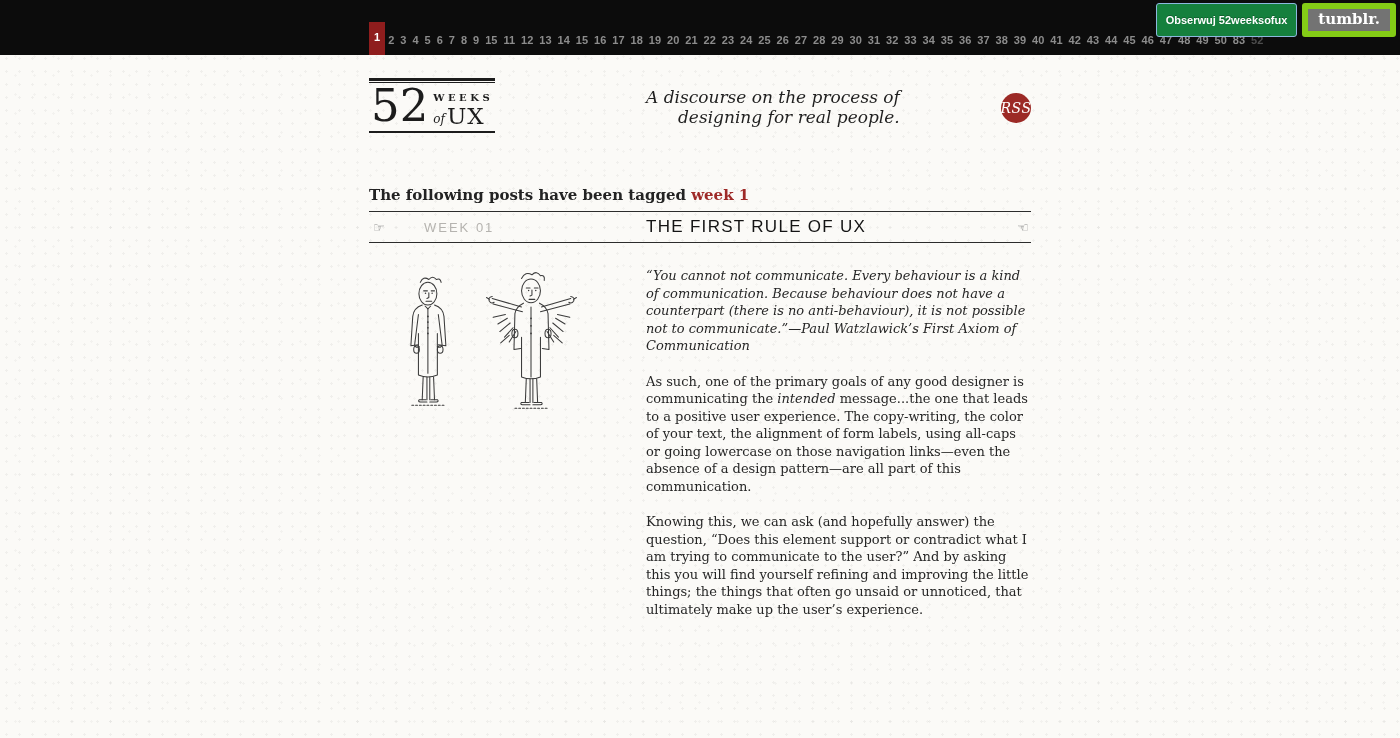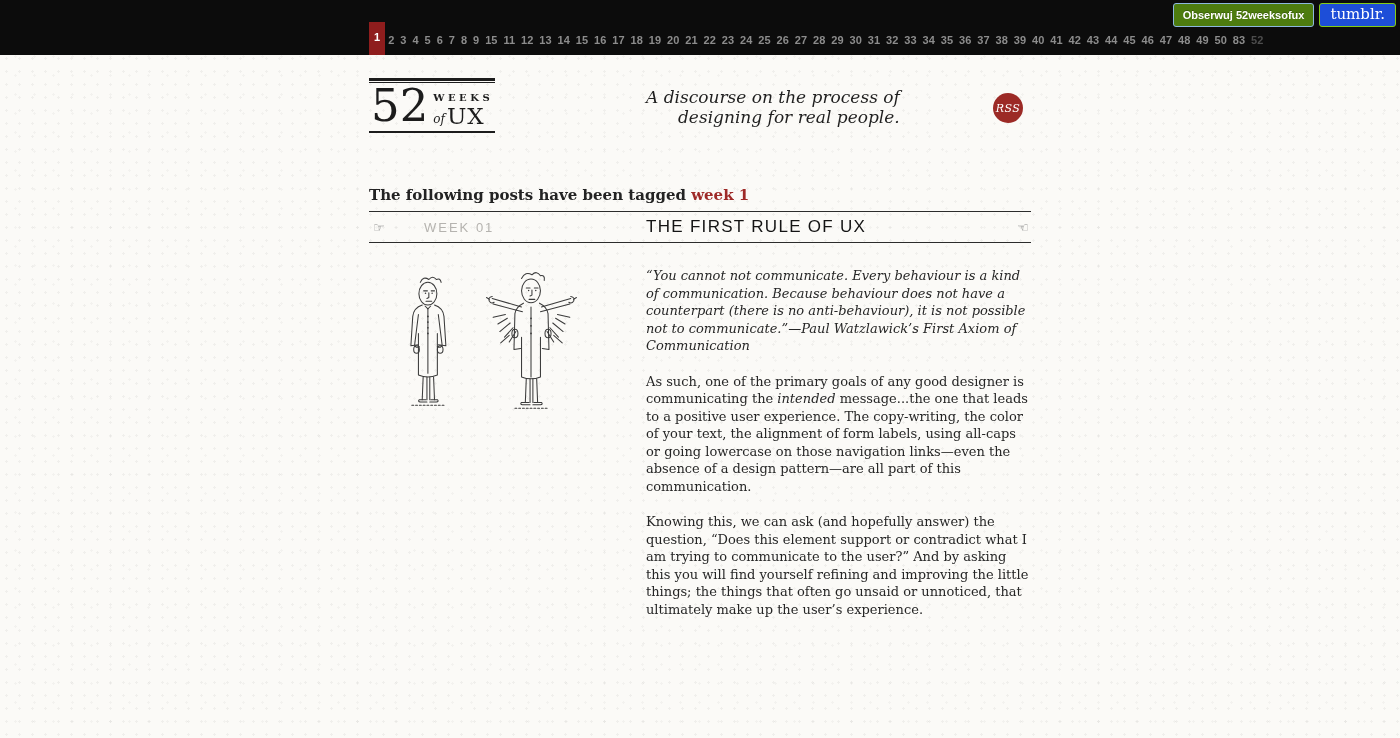--- a/index.html
+++ b/index.html
@@ -27,27 +27,27 @@
   }
   .page-num { padding:2px 3px; cursor:pointer; line-height:12px; }
   .page-num.current {
     background:#8f1d1d; color:#ffffff; padding:9px 5px 12px 5px; margin-bottom:-7px;
   }
   .page-num.dim { color:#4d4d4d; }
   .topbar-controls {
     position:absolute; right:4px; top:3px; display:flex; gap:5px; align-items:stretch;
   }
   .follow-btn {
-    background:#4d7c0f; border:1px solid #8cb8de; border-radius:3px;
+    background:#15803d; border:1px solid #8cb8de; border-radius:3px;
     color:#fff; font-family:"Liberation Sans", sans-serif; font-size:11px; font-weight:bold;
     padding:4px 9px; cursor:pointer; text-shadow:0 -1px 0 rgba(0,0,0,0.25);
   }
   .tumblr-logo {
-    background:#1d4ed8; border:1px solid #84cc16; border-radius:3px;
-    color:#fff; font-family:"DejaVu Serif", serif; font-size:15px; font-weight:normal;
+    background:#737373; border:6px solid #84cc16; border-radius:3px;
+    color:#fff; font-family:"DejaVu Serif", serif; font-size:15px; font-weight:bold;
     padding:1px 10px 3px; cursor:pointer; display:flex; align-items:center;
   }
 
   
   .container { width:662px; margin:0 auto; position:relative; }
 
   .header-row { position:relative; height:90px; margin-top:23px; }
   .logo {
     position:absolute; left:0; top:0;
     border-bottom:2px solid #1c1c1c; padding-bottom:3px; cursor:pointer;
@@ -59,23 +59,23 @@
   .logo-weeks { font-size:10px; font-weight:bold; letter-spacing:3.5px; }
   .logo-ofux { display:flex; align-items:flex-end; margin-top:1px; }
   .logo-of { font-style:italic; font-size:12px; margin-right:2px; }
   .logo-ux { font-size:23px; line-height:20px; letter-spacing:1px; }
 
   .tagline {
     position:absolute; left:277px; top:10px;
     font-style:italic; font-size:17px; line-height:19.5px; color:#1f1f1f;text-align:right;
   }
   .rss-btn {
-    position:absolute; right:8px; top:15px; width:30px; height:30px; border-radius:50%;
+    position:absolute; right:0; top:15px; width:30px; height:30px; border-radius:50%;
     background:#9c2a26; color:#fff; display:flex; align-items:center; justify-content:center;
-    font-style:italic; font-size:11px; letter-spacing:0.5px; cursor:pointer;
+    font-style:italic; font-size:14px; letter-spacing:0.5px; cursor:pointer;
   }
 
   .tag-notice { margin-top:18px; font-size:15px; font-weight:bold; color:#232323; }
   .tag-notice .tag-red { color:#9e2a28; cursor:pointer; }
 
   
   .post-header {
     margin-top:7px;
     border-top:1px solid #2c2c2c; border-bottom:1px solid #2c2c2c;
     height:32px; position:relative; display:flex; align-items:center;

